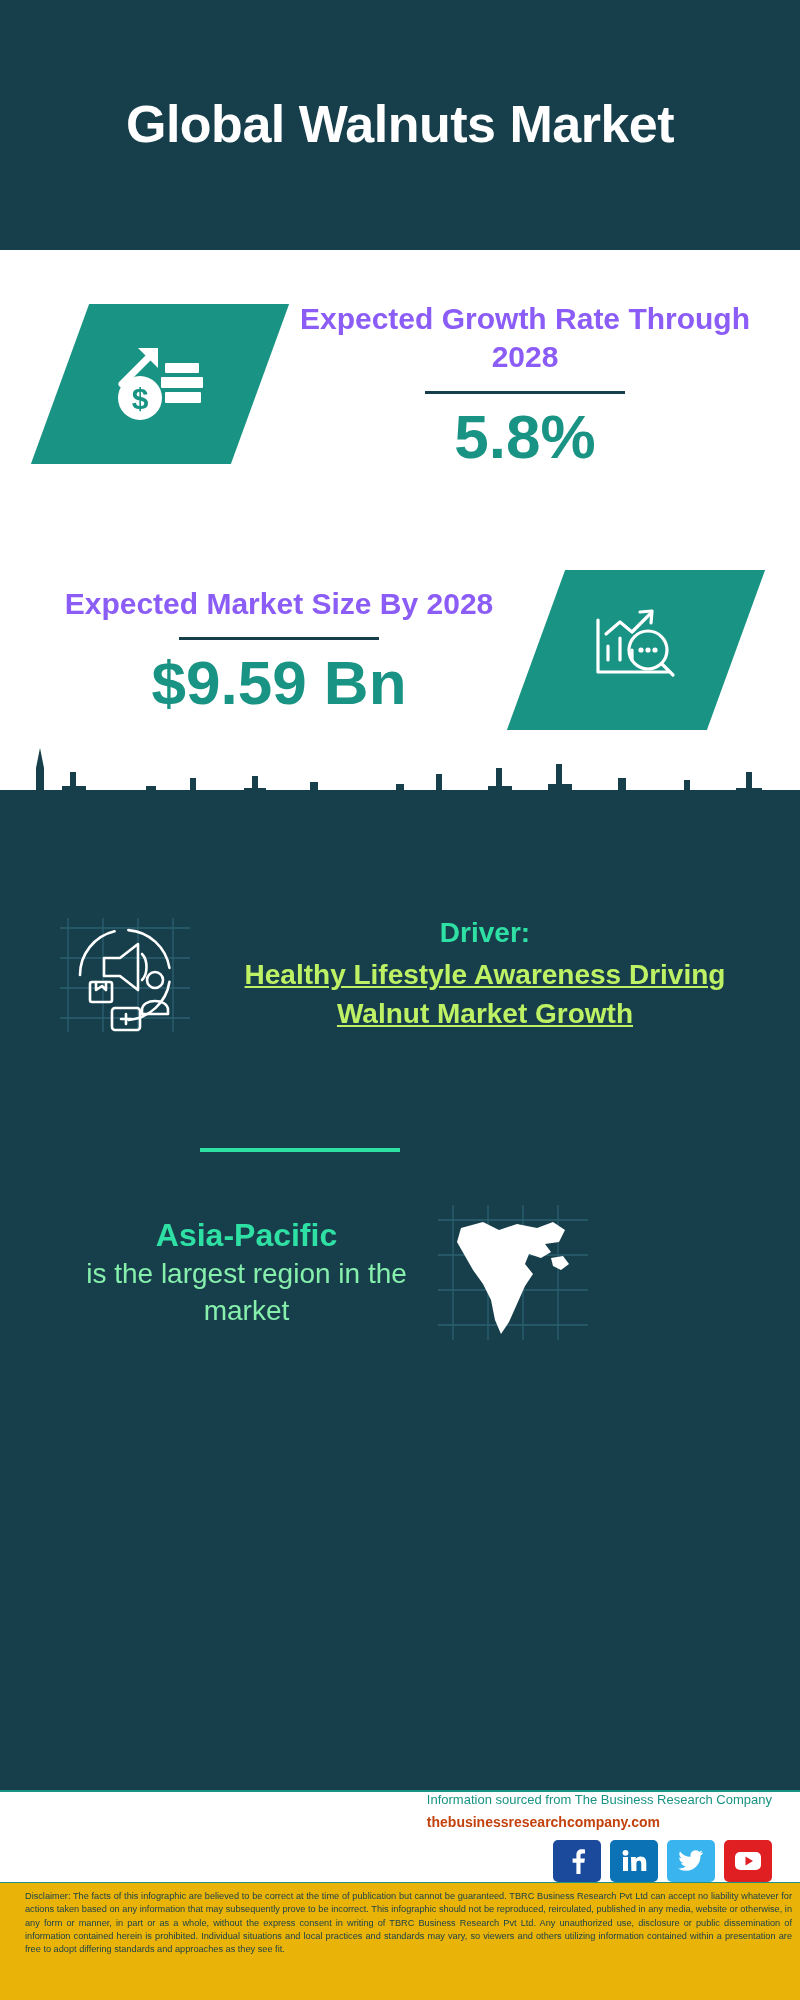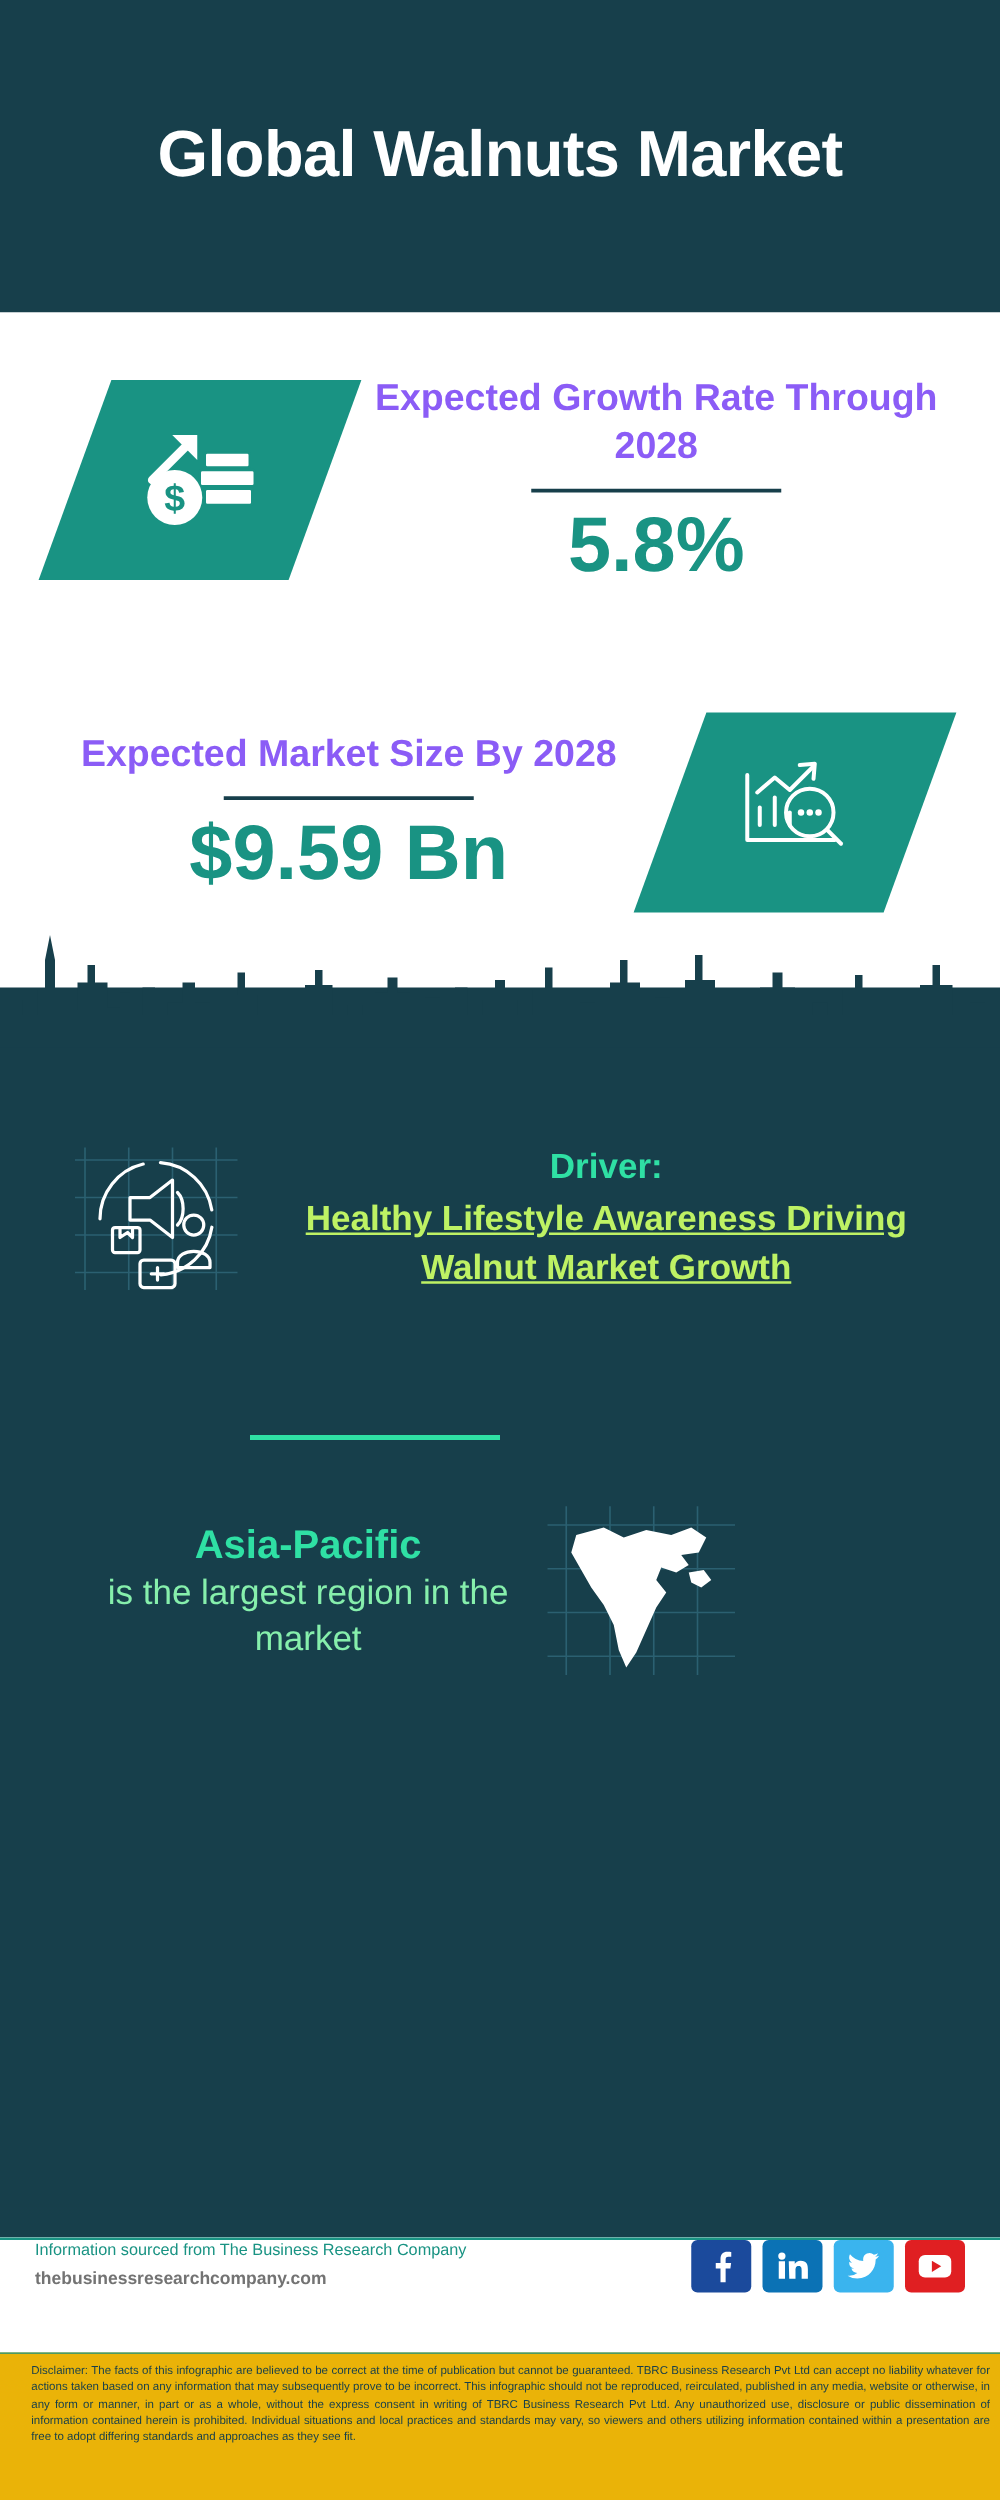--- a/index.html
+++ b/index.html
@@ -104,25 +104,25 @@
   .region-text { flex:1; text-align:center; margin-left: 30px;}
   .region-name { color:#2fe0a4; font-size: 32px; font-weight:bold; line-height:1.3;}
   .region-sub { color:#86efac; font-size: 28px; line-height:1.32; }
   .region-map { width: 160px; height: 145px; flex:none; margin-right: 40px; }
 
   
   .footer {
     position:absolute; top: 1790px; left:0; width:800px; height: 92px;
     background:#ffffff;
     border-top: 2px solid #199383;
-    display:flex; align-items:flex-start; padding: 0 28px;
+    display:flex; align-items:flex-end; padding: 0 28px; flex-direction: column;
   }
   .footer-left { flex: 1; }
   .footer-line1 { color:#199383; font-size: 13px; margin-bottom: 7px; }
-  .footer-line2 { color:#737373; font-size: 14px; font-weight: bold; }
+  .footer-line2 { color:#c2410c; font-size: 14px; font-weight: bold; }
   .socials { display:flex; gap: 9px; align-items:center; }
   .sbtn { width: 48px; height: 42px; border-radius:5px; display:flex; align-items:center; justify-content:center; }
   .fb { background:#1b4a9c; }
   .li { background:#0b72b5; }
   .tw { background:#3ab4ee; }
   .yt { background:#e01f22; }
   .sbtn svg { display:block; }
 
   
   .disclaimer {

